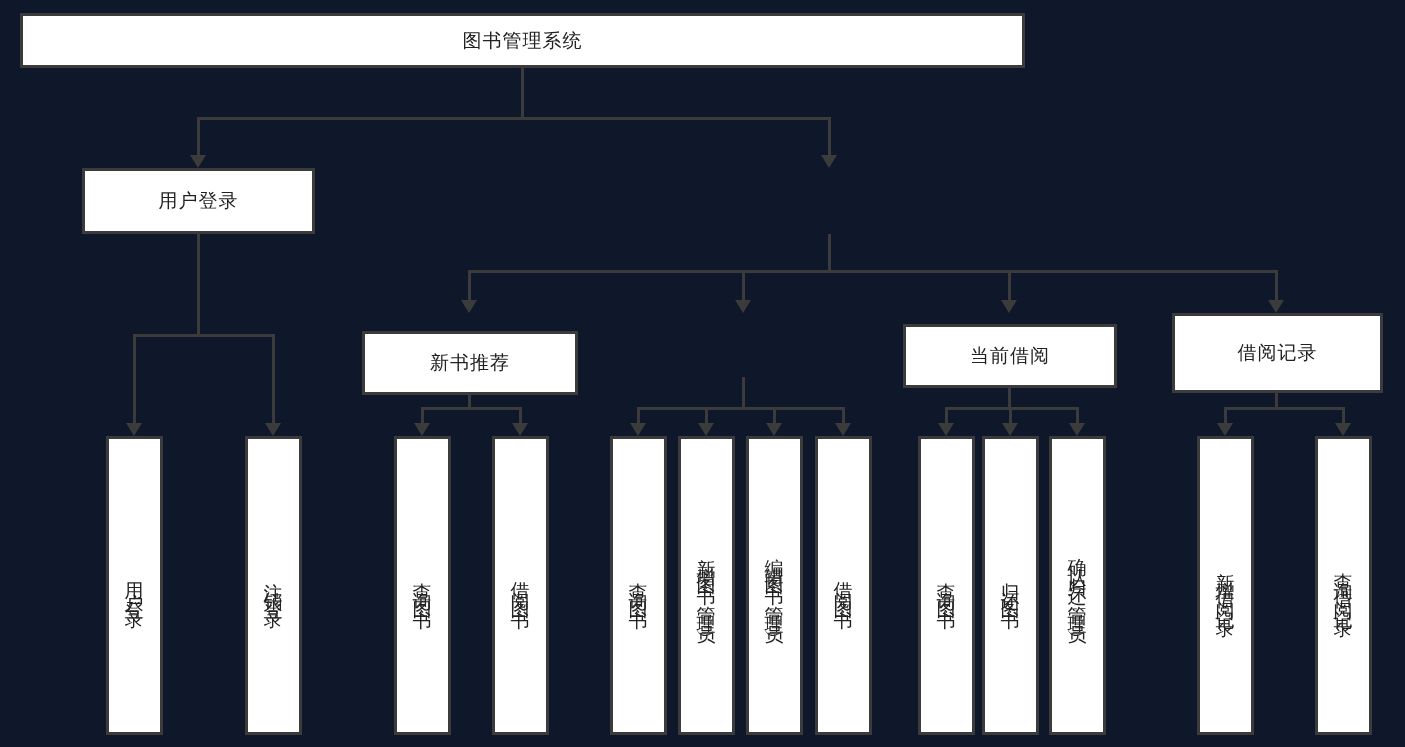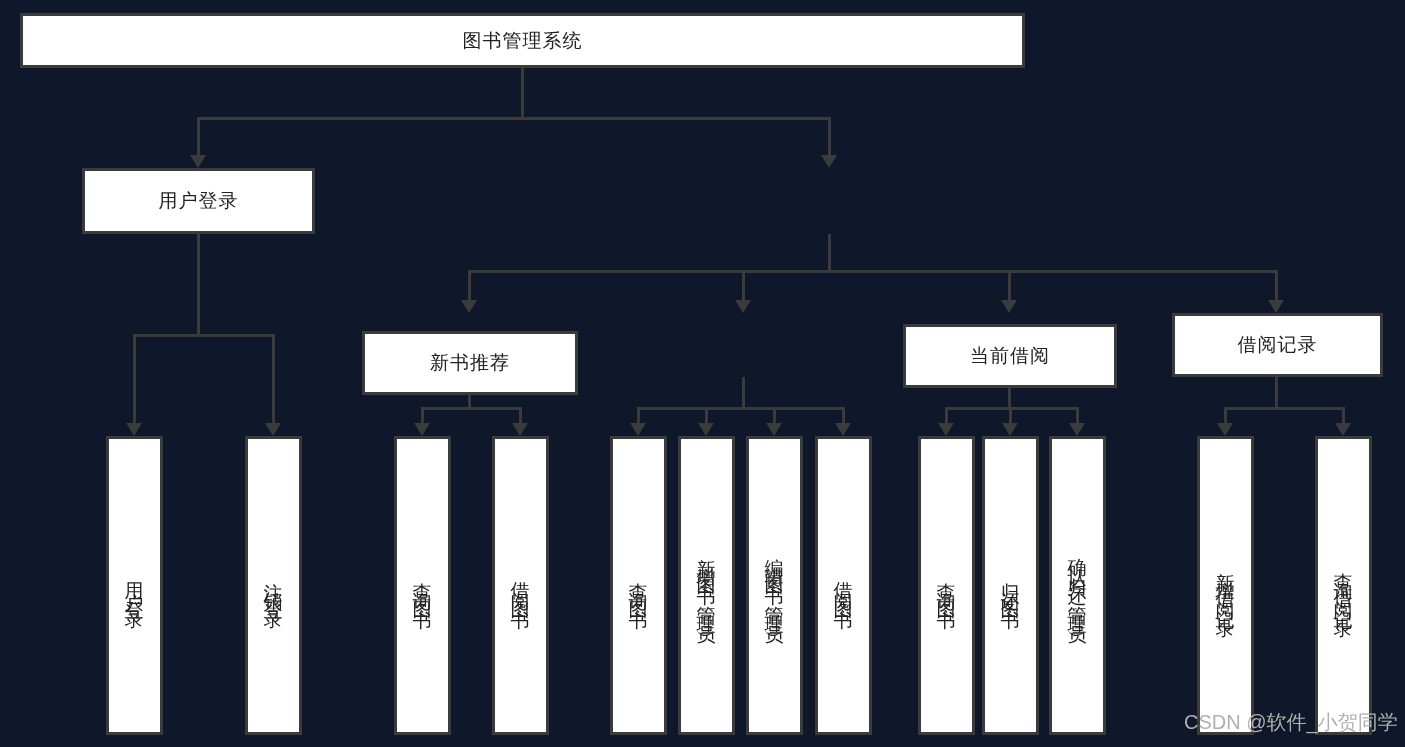--- a/index.html
+++ b/index.html
@@ -94,21 +94,21 @@
   <div class="arr" style="left:461px; top:300px;"></div>
   <div class="vline" style="left:742px; top:270px; height:33px;"></div>
   <div class="arr" style="left:735px; top:300px;"></div>
   <div class="vline" style="left:1008px; top:270px; height:33px;"></div>
   <div class="arr" style="left:1001px; top:300px;"></div>
   <div class="vline" style="left:1275px; top:270px; height:33px;"></div>
   <div class="arr" style="left:1268px; top:300px;"></div>
 
   <div class="node h" style="left:362px; top:331px; width:216px; height:64px;">新书推荐</div>
   <div class="node h" style="left:903px; top:313px; width:214px; height:64px;margin-top:11px;">当前借阅</div>
-  <div class="node h" style="left:1172px; top:313px; width:211px; height:64px;">借阅记录</div>
+  <div class="node h" style="left:1172px; top:313px; width:211px; height:80px;">借阅记录</div>
 
   <div class="vline" style="left:468px; top:377px; height:33px;"></div>
   <div class="hline" style="left:421px; top:407px; width:101px;"></div>
   <div class="vline" style="left:421px; top:407px; height:18px;"></div>
   <div class="arr" style="left:414px; top:423px;"></div>
   <div class="vline" style="left:519px; top:407px; height:18px;"></div>
   <div class="arr" style="left:512px; top:423px;"></div>
 
   <div class="vline" style="left:742px; top:377px; height:33px;"></div>
   <div class="hline" style="left:637px; top:407px; width:208px;"></div>
@@ -148,15 +148,14 @@
   <div class="node v" style="left:746px; top:436px; width:57px; height:299px;">编辑图书（管理员）</div>
   <div class="node v" style="left:815px; top:436px; width:57px; height:299px;">借阅图书</div>
 
   <div class="node v" style="left:918px; top:436px; width:57px; height:299px;">查询图书</div>
   <div class="node v" style="left:982px; top:436px; width:57px; height:299px;">归还图书</div>
   <div class="node v" style="left:1049px; top:436px; width:57px; height:299px;">确认归还（管理员）</div>
 
   <div class="node v" style="left:1197px; top:436px; width:57px; height:299px;">新增借阅记录</div>
   <div class="node v" style="left:1315px; top:436px; width:57px; height:299px;">查询借阅记录</div>
 
-  <div class="watermark">CSDN @软件_小贺同学</div>
 
 </div>
 
 </body></html>

